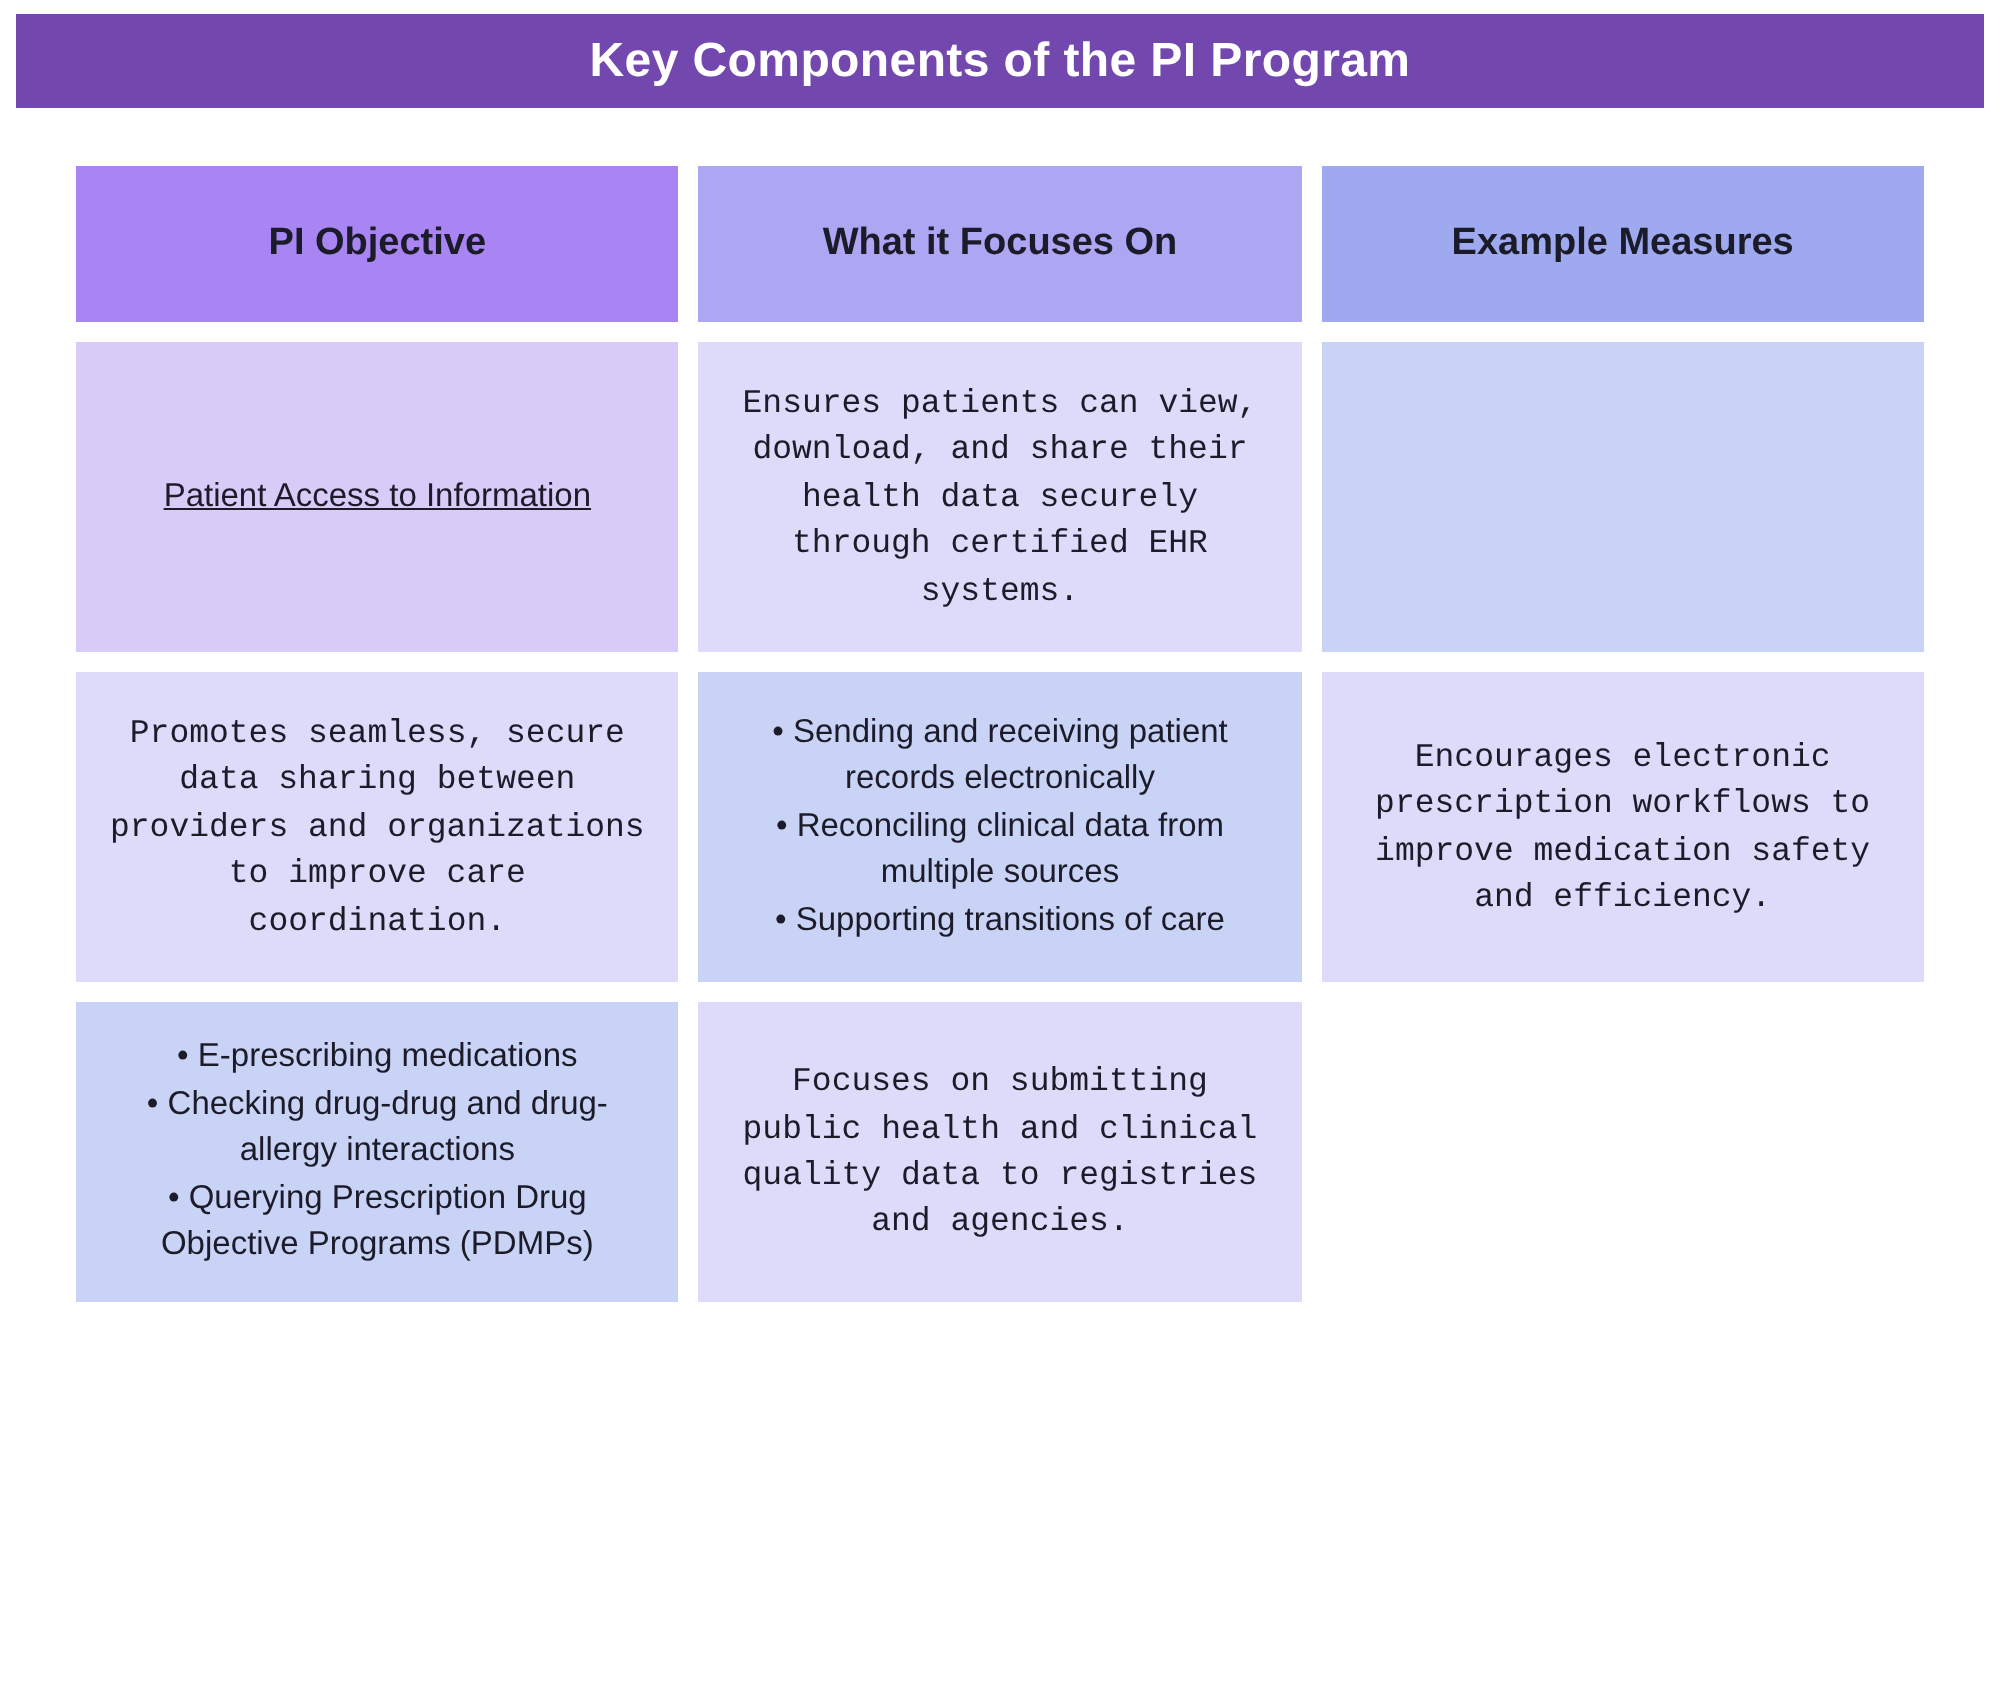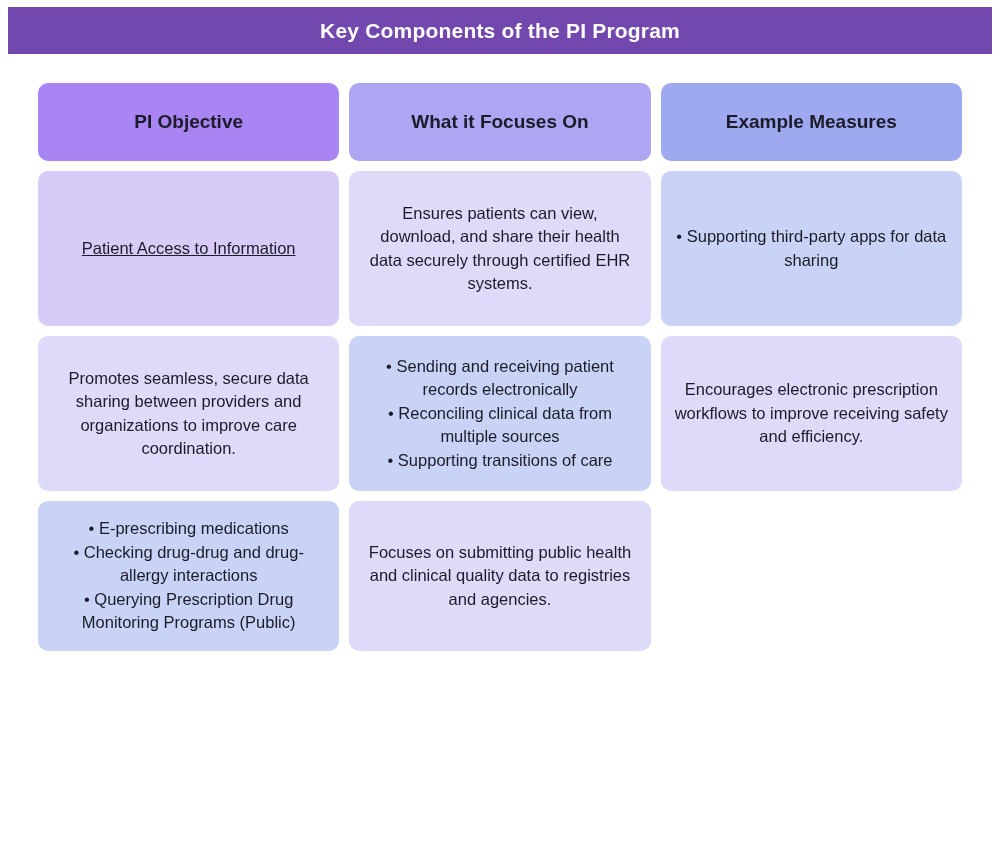--- a/index.html
+++ b/index.html
@@ -12,52 +12,52 @@
     color: var(--text, #1c1b29);
   }
   .banner {
     margin: 7px 8px 0 8px;
     height: 47px;
     background: var(--banner, #7248ae);
     display: flex;
     align-items: center;
     justify-content: center;
     color: #ffffff;
-    font-size: 21px;
+    font-size: 24px;
     font-weight: bold;
     letter-spacing: 0.2px;
   }
   .table {
     margin: 29px 38px 0 38px;
     display: grid;
     grid-template-columns: 1fr 1fr 1fr;
     grid-template-rows: 78px 155px 155px 150px 152px;
     gap: 10px 10px;
   }
   .cell {
     display: flex;
     flex-direction: column;
     align-items: center;
     justify-content: center;
     text-align: center;
     padding: 8px 14px;
     box-sizing: border-box;
-    border-radius: 10px;
+    border-radius: 0;
     font-size: 16.5px;
     line-height: 1.42;
   }
   .cell.header {
     font-size: 19px;
     font-weight: bold;
   }
   .h-obj  { background: var(--header-objective, #a885f2); }
   .h-foc  { background: var(--header-focus, #ada6f3); }
   .h-mea  { background: var(--header-measures, #9ea9f0); }
   .b-obj  { background: var(--body-objective, #d9cbf7); text-decoration: underline; }
-  .b-foc  { background: var(--body-focus, #dedaf9); }
+  .b-foc  { background: var(--body-focus, #dedaf9); font-family: Liberation Mono, monospace; }
   .b-mea  { background: var(--body-measures, #c9d3f6); }
   .measure::before {
     content: "\2022  ";
   }
 </style>
 </head>
 <body>
 
 <div class="banner">
   <span>Key Components of the PI Program</span>
@@ -65,32 +65,31 @@
 
 <div class="table">
 
   <div class="cell header h-obj">PI Objective</div>
   <div class="cell header h-foc">What it Focuses On</div>
   <div class="cell header h-mea">Example Measures</div>
 
   <div class="cell b-obj">Patient Access to Information</div>
   <div class="cell b-foc">Ensures patients can view, download, and share their health data securely through certified EHR systems.</div>
   <div class="cell b-mea">
-    <div class="measure">Supporting third-party apps for data sharing</div>
   </div>
 
   <div class="cell b-foc">Promotes seamless, secure data sharing between providers and organizations to improve care coordination.</div>
   <div class="cell b-mea">
     <div class="measure">Sending and receiving patient records electronically</div>
     <div class="measure">Reconciling clinical data from multiple sources</div>
     <div class="measure">Supporting transitions of care</div>
   </div>
 
-  <div class="cell b-foc">Encourages electronic prescription workflows to improve receiving safety and efficiency.</div>
+  <div class="cell b-foc">Encourages electronic prescription workflows to improve medication safety and efficiency.</div>
   <div class="cell b-mea">
     <div class="measure">E-prescribing medications</div>
     <div class="measure">Checking drug-drug and drug-allergy interactions</div>
-    <div class="measure">Querying Prescription Drug Monitoring Programs (Public)</div>
+    <div class="measure">Querying Prescription Drug Objective Programs (PDMPs)</div>
   </div>
 
   <div class="cell b-foc">Focuses on submitting public health and clinical quality data to registries and agencies.</div>
 
 </div>
 
 </body></html>

